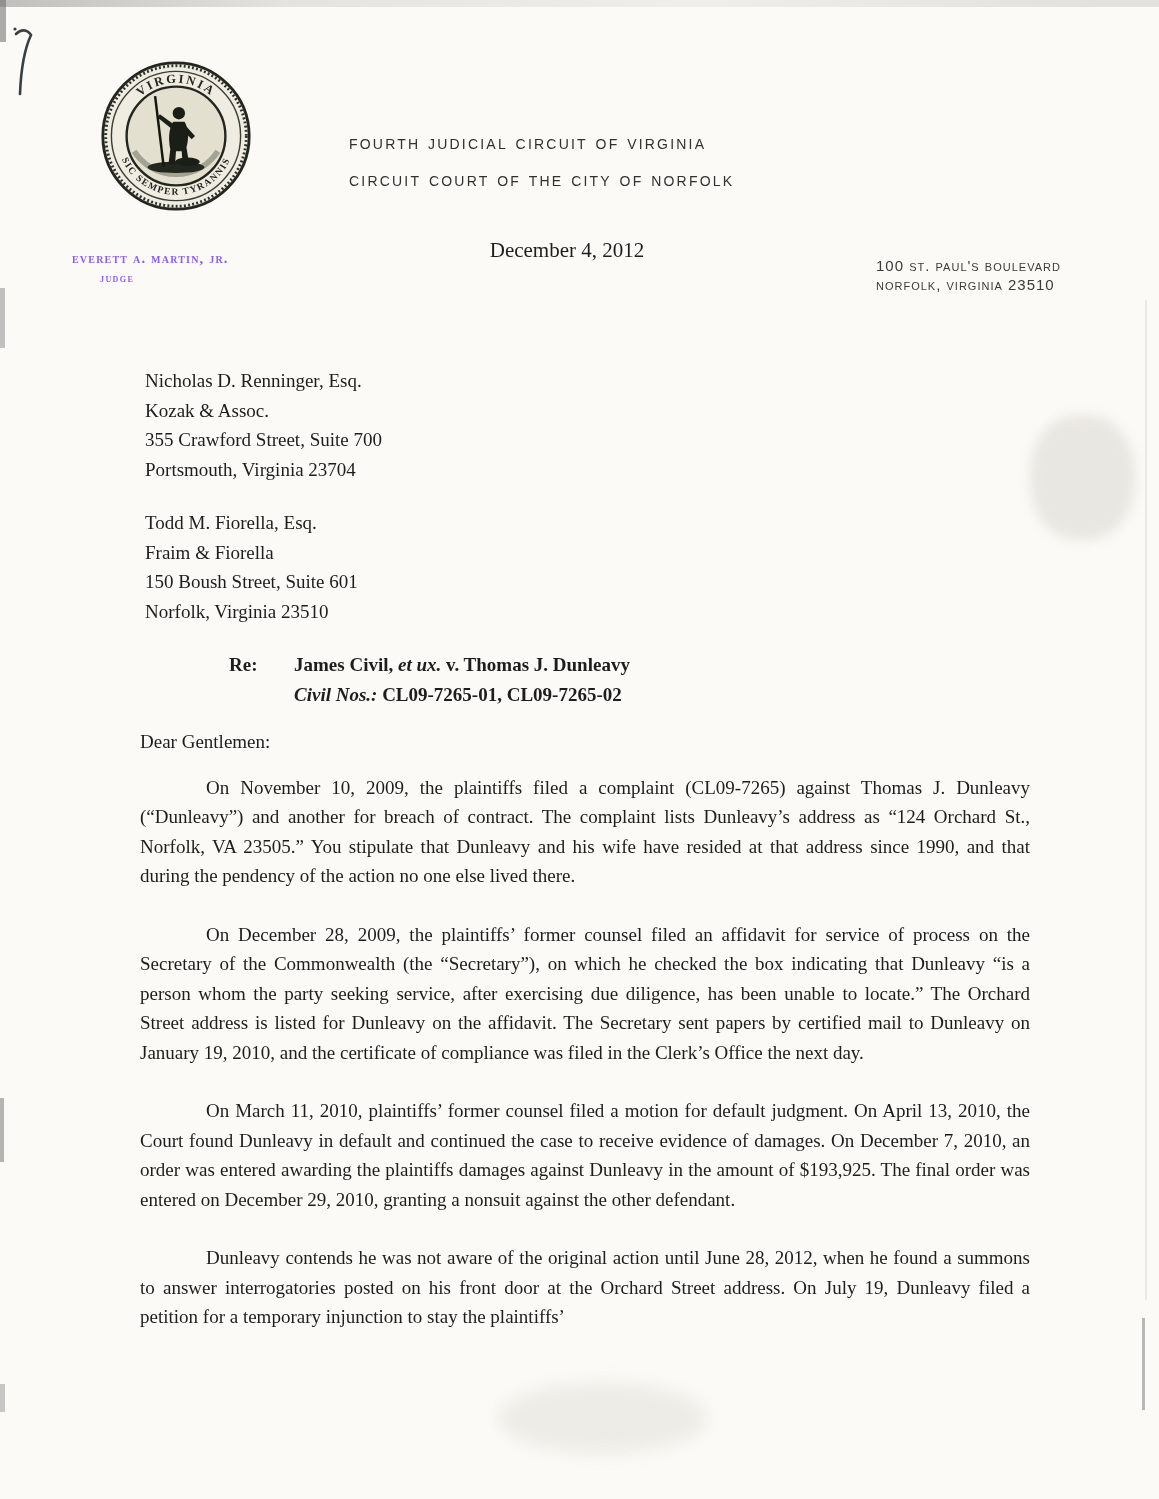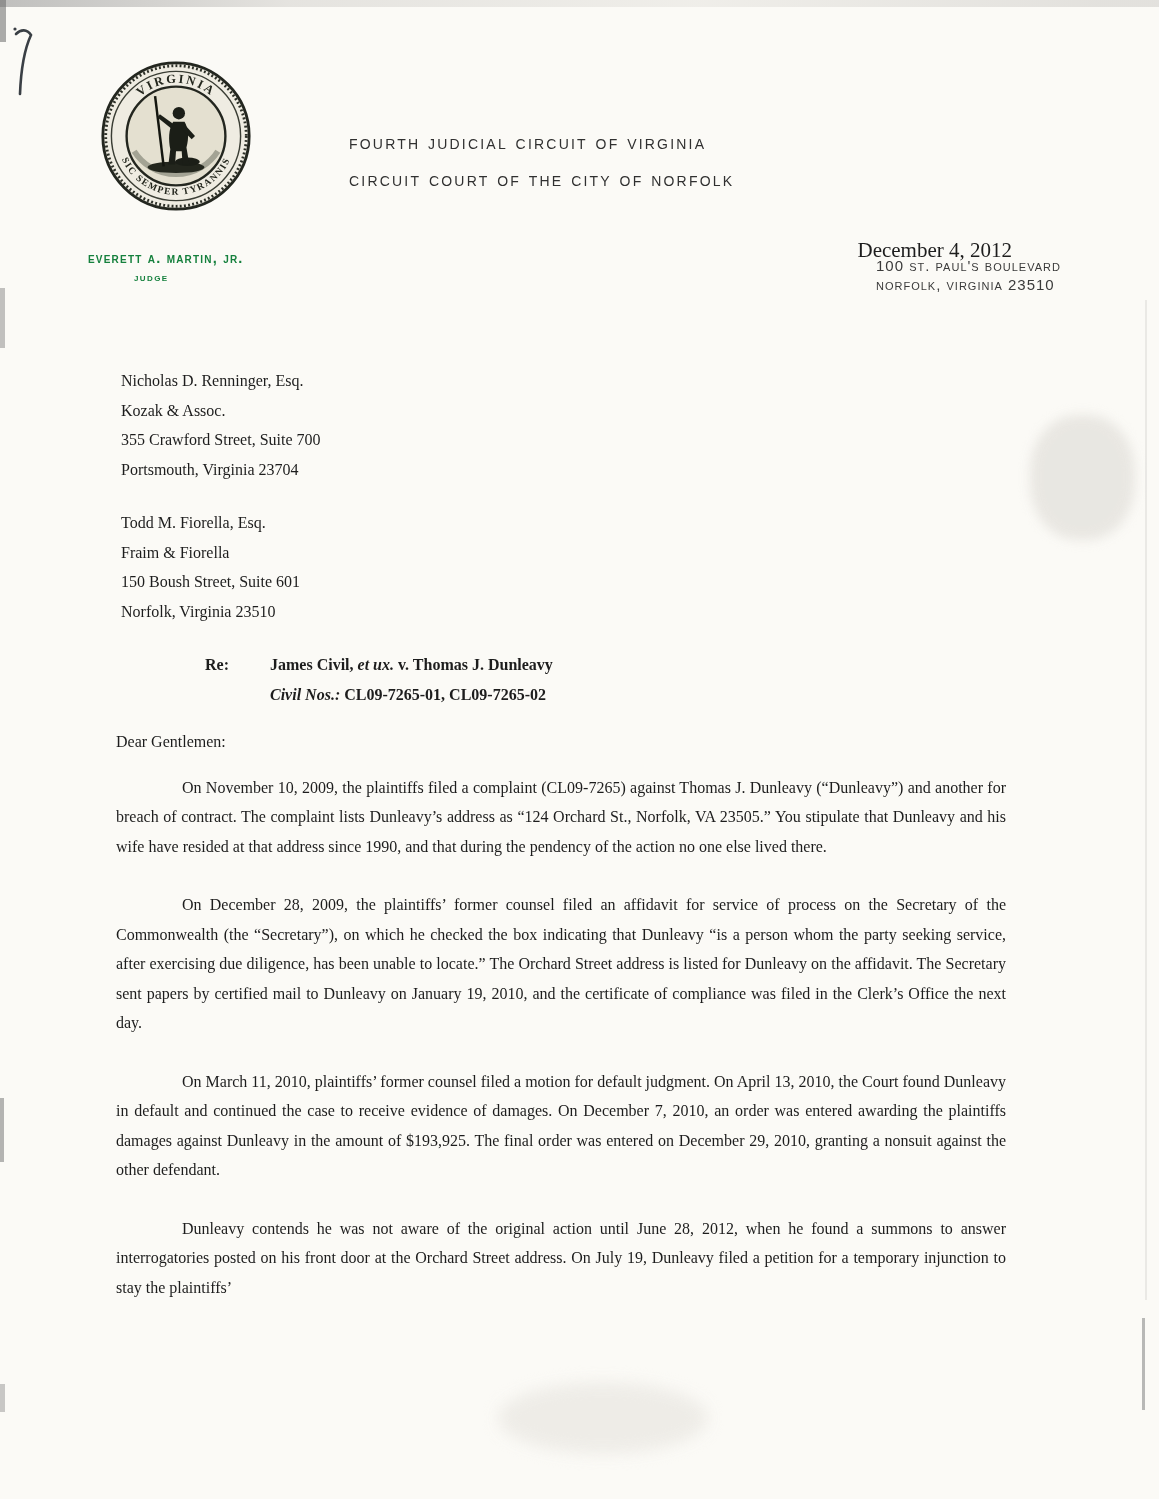--- a/index.html
+++ b/index.html
@@ -42,43 +42,43 @@
   .court-lines {
     position: absolute; left: 349px; top: 124px;
     font-family: "Liberation Sans", sans-serif;
     font-variant: small-caps;
     font-size: 20px; letter-spacing: 2.2px;
     font-weight: 500; color: #303030;
     line-height: 37px;
     text-transform: lowercase;
   }
   .judge-block {
-    position: absolute; left: 88px; top: 250px;
-    font-family: Liberation Sans, sans-serif;
+    position: absolute; left: 72px; top: 250px;
+    font-family: Liberation Serif, serif;
     font-variant: small-caps; text-transform: lowercase;
-    color: #15803d;
+    color: #8b5cf6;
   }
   .judge-name { font-size: 14.5px; font-weight: 700; letter-spacing: 1.2px; }
-  .judge-title { font-size: 12px; font-weight: 600; letter-spacing: 1.4px; margin-top: 4px; margin-left: 46px; }
+  .judge-title { font-size: 12px; font-weight: 600; letter-spacing: 1.4px; margin-top: 4px; margin-left: 28px; }
   .date-line {
     position: absolute; left: 122px; top: 238px; width: 890px;
-    text-align: right; font-size: 21px; color: #1d1d1d;
+    text-align: center; font-size: 21px; color: #1d1d1d;
   }
   .court-address {
     position: absolute; left: 876px; top: 256px;
     font-family: "Liberation Sans", sans-serif;
     font-variant: small-caps; text-transform: lowercase;
     font-size: 15px; letter-spacing: 1px; color: #3a3a3a;
     line-height: 19px;
   }
 
   
   .content {
-    position: absolute; left: 116px; top: 366px; width: 890px;
-    font-size: 16px; line-height: 29.5px;
+    position: absolute; left: 140px; top: 366px; width: 890px;
+    font-size: 19px; line-height: 29.5px;
   }
   .recipient { margin: 0 0 24px 5px; }
   .recipient div { white-space: nowrap; }
   .re-block { display: flex; margin: 22px 0 18px 89px; font-weight: bold; }
   .re-label { width: 65px; flex: 0 0 65px; }
   .re-lines div { }
   .italic { font-style: italic; }
   .salutation { margin: 0 0 16px 0; }
   p.para {
     margin: 12px 0 29px 0;

